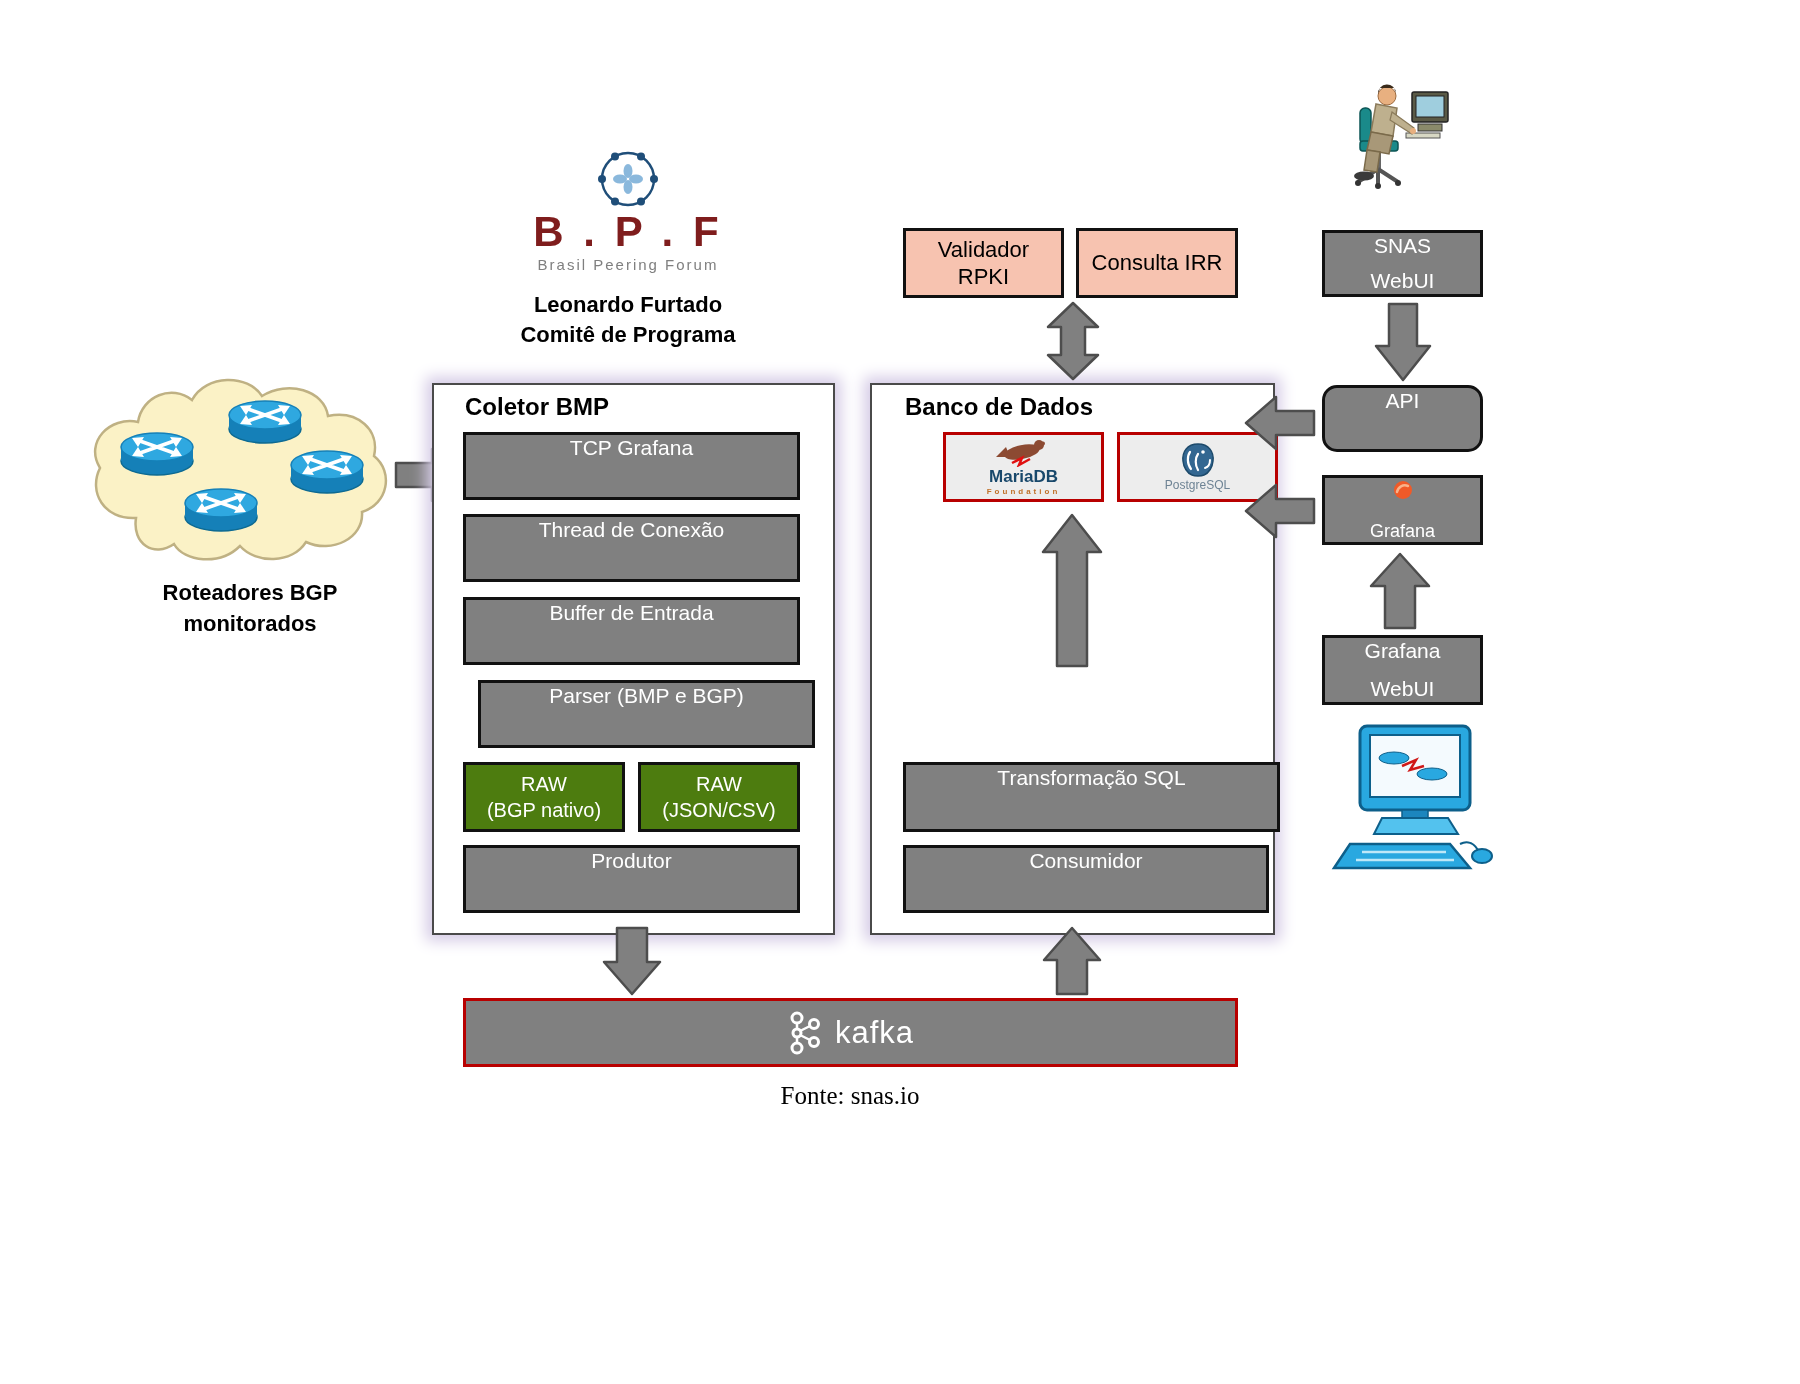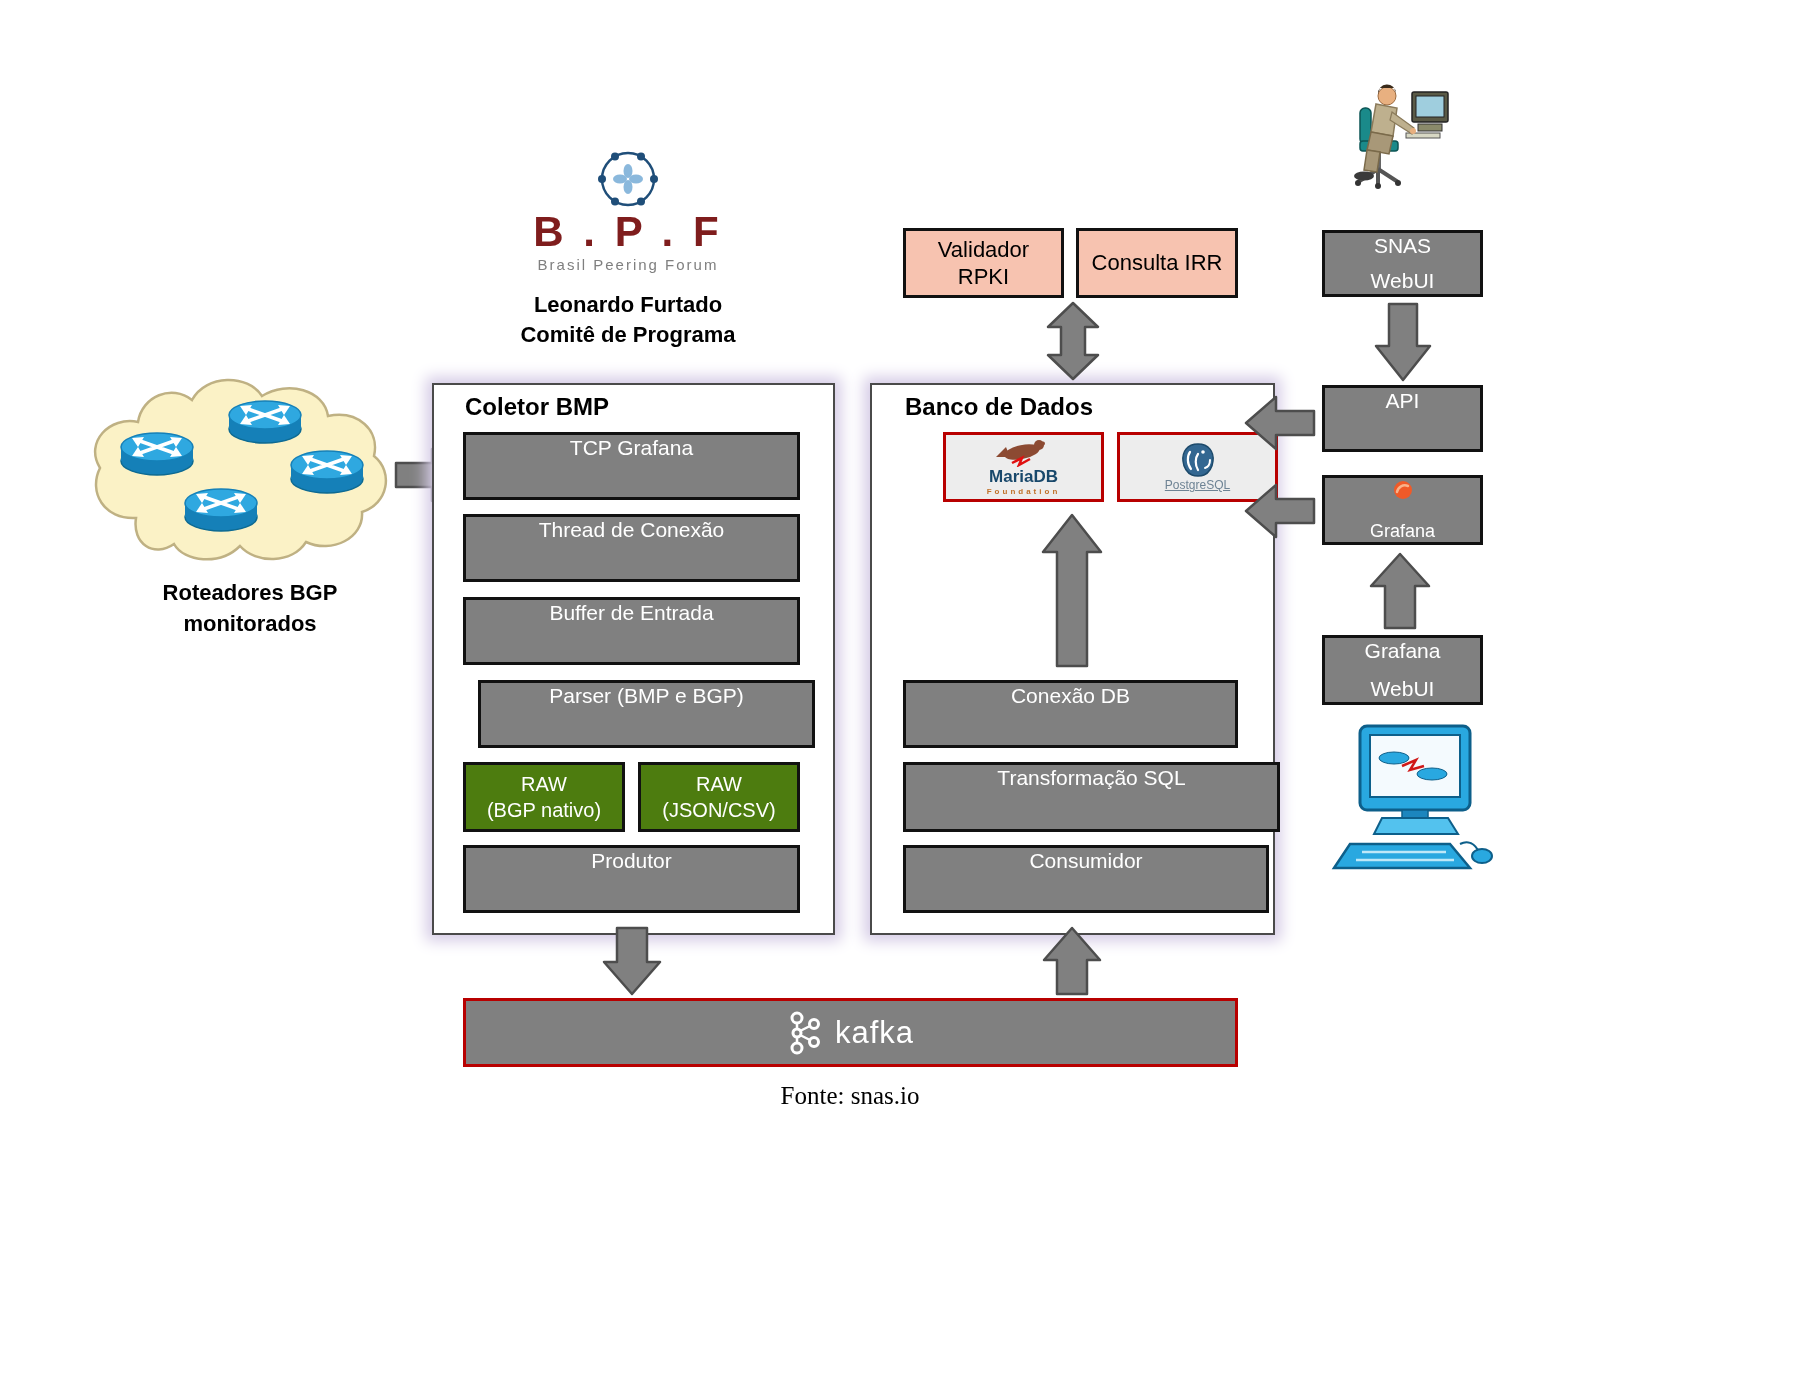--- a/index.html
+++ b/index.html
@@ -26,21 +26,21 @@
   .kafka-bar{position:absolute;background:#808080;border:3.5px solid #B80000;color:#fff;
         display:flex;align-items:center;justify-content:center;gap:14px;box-sizing:border-box;}
   .kafka-word{font-size:31px;letter-spacing:1px;}
   .bpf-title{position:absolute;color:#7f1d1d;font-size:42px;font-weight:bold;
         letter-spacing:4px;text-align:center;}
   .bpf-sub{position:absolute;color:#7f7f7f;font-size:15px;letter-spacing:2px;text-align:center;}
   .bpf-author{position:absolute;color:#000;font-size:22px;font-weight:bold;text-align:center;}
   .fonte{position:absolute;font-family:"Liberation Serif",serif;font-size:25px;color:#000;text-align:center;}
   .maria-name{font-size:17px;font-weight:bold;color:#18486B;}
   .maria-sub{font-size:8px;letter-spacing:3px;color:#C0722A;font-weight:bold;}
-  .pg-name{font-size:12px;color:#6E8394;text-decoration:underline;}
+  .pg-name{font-size:12px;color:#6E8394;}
   .grafana-label{font-size:18px;color:#fff;}
 </style>
 </head>
 <body>
 
 <div class="canvas">
 
   <svg class="arrow" style="left:595px;top:146px;" width="66" height="66" viewBox="0 0 66 66">
     <circle cx="33" cy="33" r="26" fill="none" stroke="#1F4E79" stroke-width="2.5"></circle>
     <circle cx="59" cy="33" r="4" fill="#1F4E79"></circle>
@@ -186,23 +186,20 @@
       <circle cx="25" cy="10" r="1.8" fill="#fff"></circle>
       <path d="M27 26 C30 25 32 22 32 18" fill="none" stroke="#fff" stroke-width="2" stroke-linecap="round"></path>
     </svg>
     <span class="pg-name">PostgreSQL</span>
   </div>
 
   <svg class="arrow" style="left:1040px;top:512px;" width="64" height="156" viewBox="0 0 64 156">
     <polygon class="ar" points="17,154 17,40 3,40 32,3 61,40 47,40 47,154"></polygon>
   </svg>
 
-  <div class="gbox" style="left:903px;top:680px;width:335px;height:68px;">
-    <span>Conexão DB</span>
-  </div>
   <div class="gbox" style="left:903px;top:762px;width:377px;height:70px;">
     <span>Transformação SQL</span>
   </div>
   <div class="gbox" style="left:903px;top:845px;width:366px;height:68px;">
     <span>Consumidor</span>
   </div>
 
   <div class="sbox" style="left:903px;top:228px;width:161px;height:70px;">
     <span>Validador</span>
     <span>RPKI</span>
@@ -215,21 +212,21 @@
     <polygon class="ar" points="29,3 54,27 41,27 41,55 54,55 29,79 4,55 17,55 17,27 4,27"></polygon>
   </svg>
 
   <div class="gbox" style="left:1322px;top:230px;width:161px;height:67px;">
     <span>SNAS</span>
     <span>WebUI</span>
   </div>
   <svg class="arrow" style="left:1374px;top:302px;" width="58" height="80" viewBox="0 0 58 80">
     <polygon class="ar" points="15,2 43,2 43,44 56,44 29,78 2,44 15,44"></polygon>
   </svg>
-  <div class="gbox" style="left:1322px;top:385px;width:161px;height:67px;">
+  <div class="gbox" style="left:1322px;top:385px;width:161px;height:67px;border-radius:15px;">
     <span>API</span>
   </div>
   <svg class="arrow" style="left:1244px;top:394px;" width="72" height="58" viewBox="0 0 72 58">
     <polygon class="ar" points="70,17 32,17 32,3 2,29 32,55 32,41 70,41"></polygon>
   </svg>
 
   <div class="gbox" style="left:1322px;top:475px;width:161px;height:70px;">
     <svg width="24" height="24" viewBox="0 0 24 24">
       <circle cx="12" cy="12" r="9" fill="#F05A28"></circle>
       <path d="M6 14 C7 9 12 6 17 8" fill="none" stroke="#F9B28A" stroke-width="2.5" stroke-linecap="round"></path>

